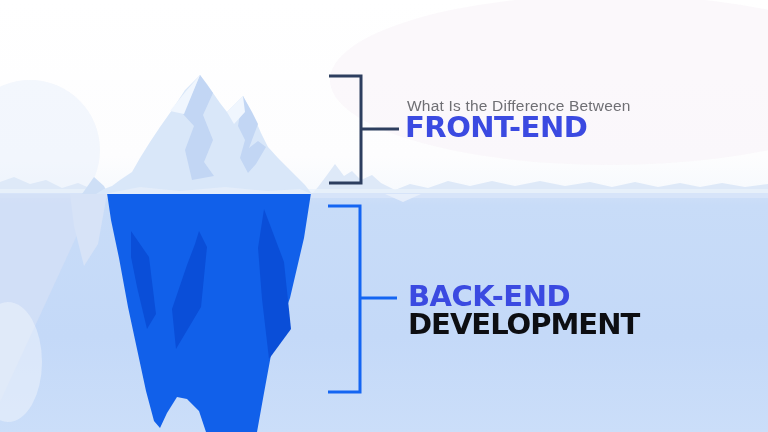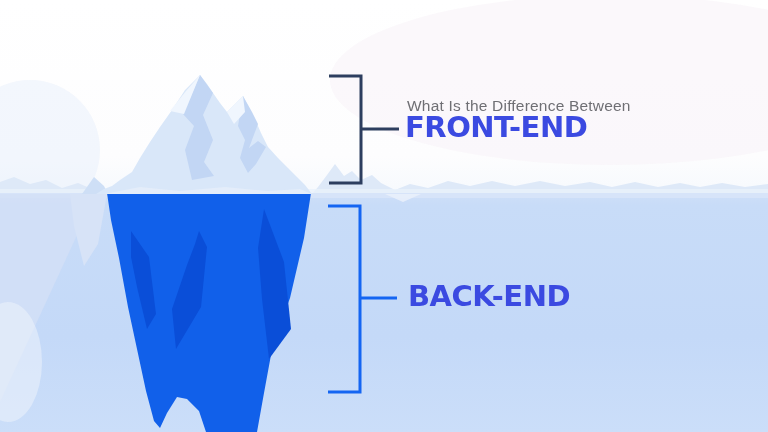--- a/index.html
+++ b/index.html
@@ -85,14 +85,15 @@
     <polygon fill="#F0F6FE" points="200,75 184,114 170,111 186,91"></polygon>
     <polygon fill="#F0F6FE" points="227,112 243,96 245,112 234,124"></polygon>
 
     <path d="M329,76 L361,76 L361,183 L329,183 M361,129 L399,129" fill="none" stroke="#2D3E5F" stroke-width="3"></path>
     <path d="M328,206 L360,206 L360,392 L328,392 M360,298 L397,298" fill="none" stroke="#1465F2" stroke-width="3"></path>
   </svg>
 
   <div class="label subtitle">What Is the Difference Between</div>
   <div class="label heading front">FRONT-END</div>
   <div class="label heading back">BACK-END</div>
+  <div class="label heading dev">DEVELOPMENT</div>
 
 </div>
 
 </body></html>

